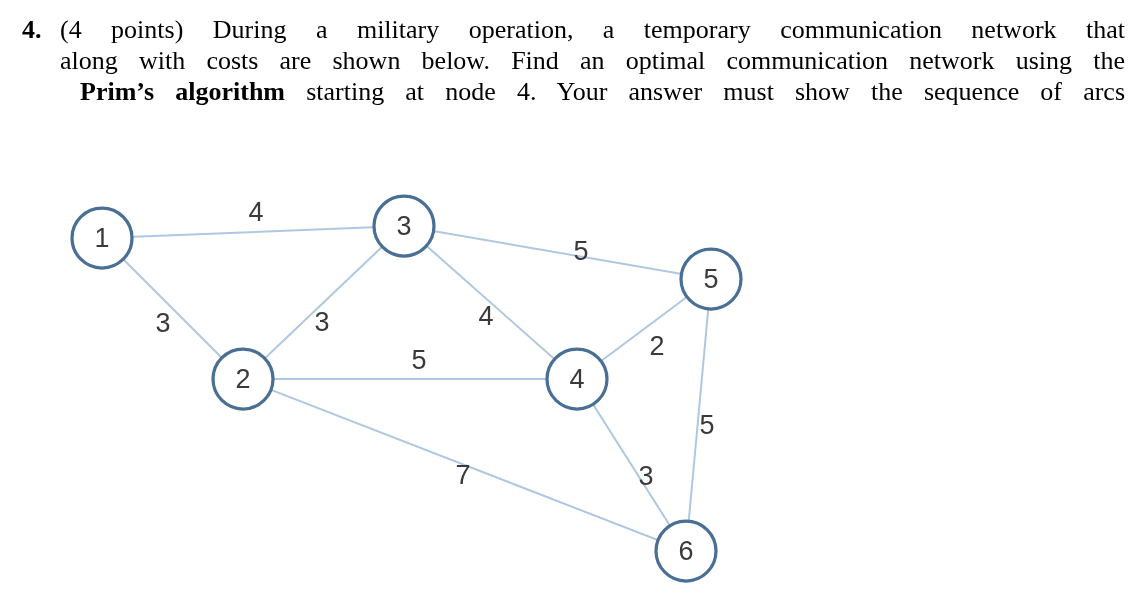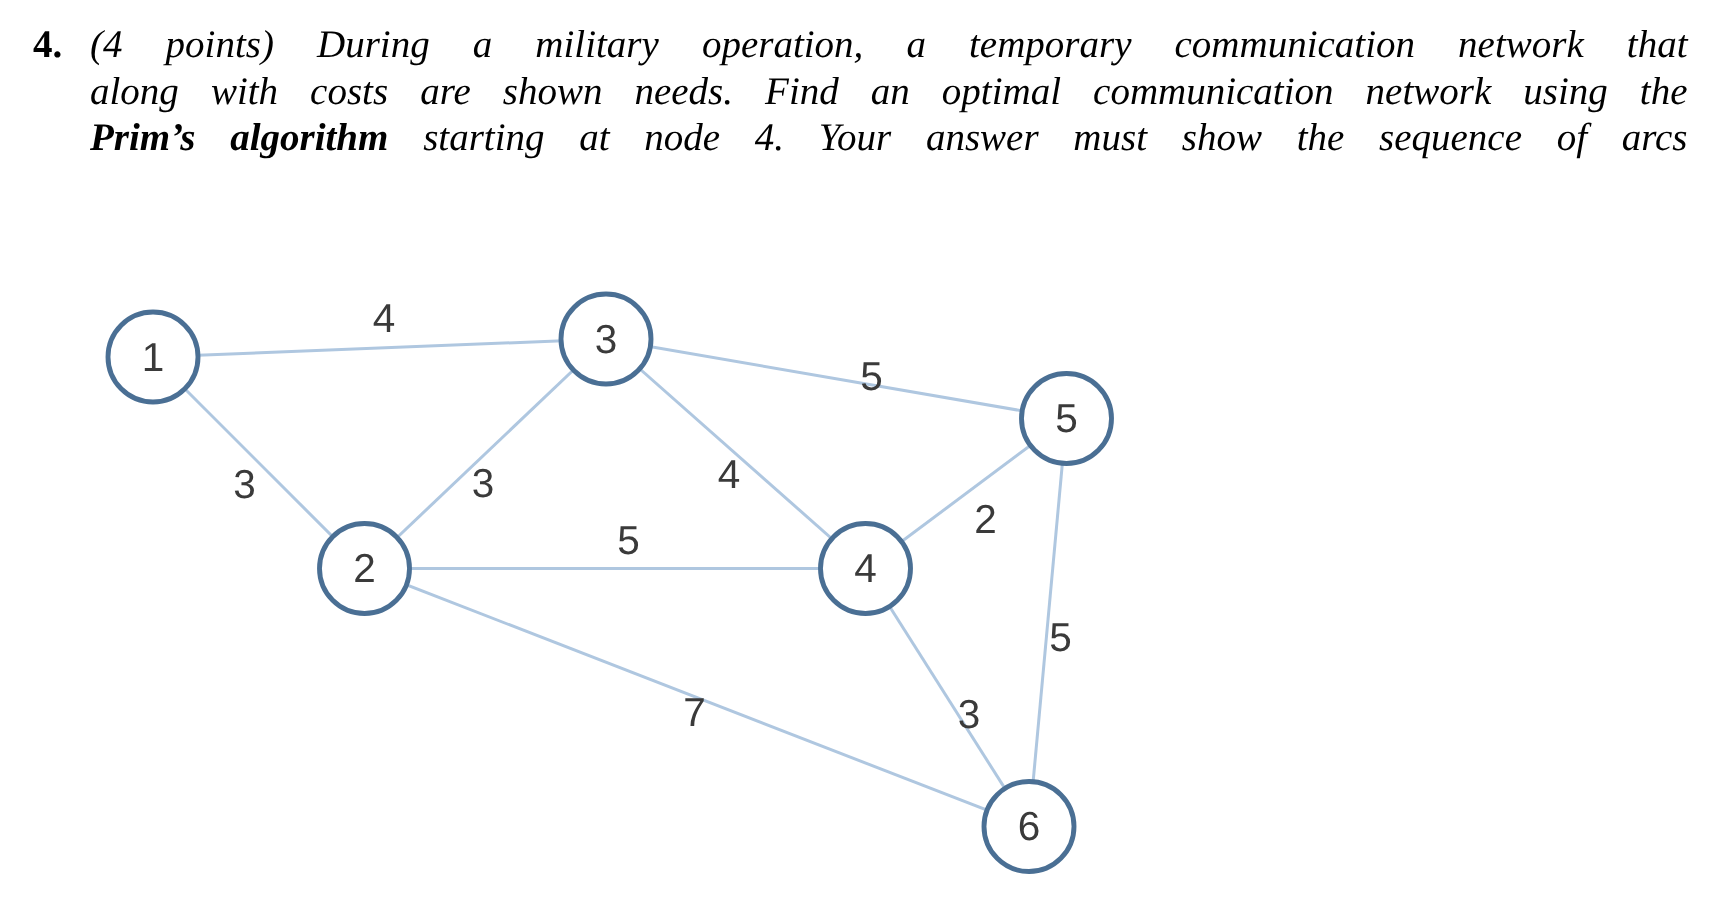--- a/index.html
+++ b/index.html
@@ -21,22 +21,22 @@
     font-size: 26px;
     line-height: 31px;
   }
   .marker {
     width: 38px;
     flex: 0 0 38px;
     font-weight: bold;
   }
   .ptext { width: 1065px; }
   .pline { width: 1065px; white-space: normal; }
-  .pline.just { text-align: justify; text-align-last: justify; font-style: italic; }
-  .pline .b { font-weight: bold; }
+  .pline.just { text-align: justify; text-align-last: justify; }
+  .pline .b { font-weight: bold; margin-left: 20px; }
   .graph-area {
     position: absolute;
     left: 0; top: 180px;
     width: 1144px; height: 436px;
   }
   .edge-line { stroke-width: 2px; fill: none; }
   .node-circle { stroke-width: 3.25px; }
   .node-label, .edge-label {
     font-family: "Liberation Sans", "DejaVu Sans", sans-serif;
     font-size: 27px;
@@ -45,21 +45,21 @@
 </style>
 </head>
 <body>
 
 <div class="page">
 
   <div class="problem">
     <div class="marker">4.</div>
     <div class="ptext" id="problem-lines">
         <div class="pline just"><span>(4 points) During a military operation, a temporary communication network that</span></div>
-        <div class="pline just"><span>along with costs are shown needs. Find an optimal communication network using the</span></div>
+        <div class="pline just"><span>along with costs are shown below. Find an optimal communication network using the</span></div>
         <div class="pline just"><span class="b">Prim’s algorithm</span><span> starting at node 4. Your answer must show the sequence of arcs</span></div>
       </div>
   </div>
 
   <svg class="graph-area" id="graph-svg" viewBox="0 180 1144 436" width="1144" height="436" xmlns="http://www.w3.org/2000/svg">
       <line x1="102" y1="238" x2="404" y2="226" class="edge-line" stroke="#afc7e0"></line>
       <line x1="102" y1="238" x2="243" y2="379" class="edge-line" stroke="#afc7e0"></line>
       <line x1="243" y1="379" x2="404" y2="226" class="edge-line" stroke="#afc7e0"></line>
       <line x1="404" y1="226" x2="711" y2="279" class="edge-line" stroke="#afc7e0"></line>
       <line x1="404" y1="226" x2="577" y2="379" class="edge-line" stroke="#afc7e0"></line>

